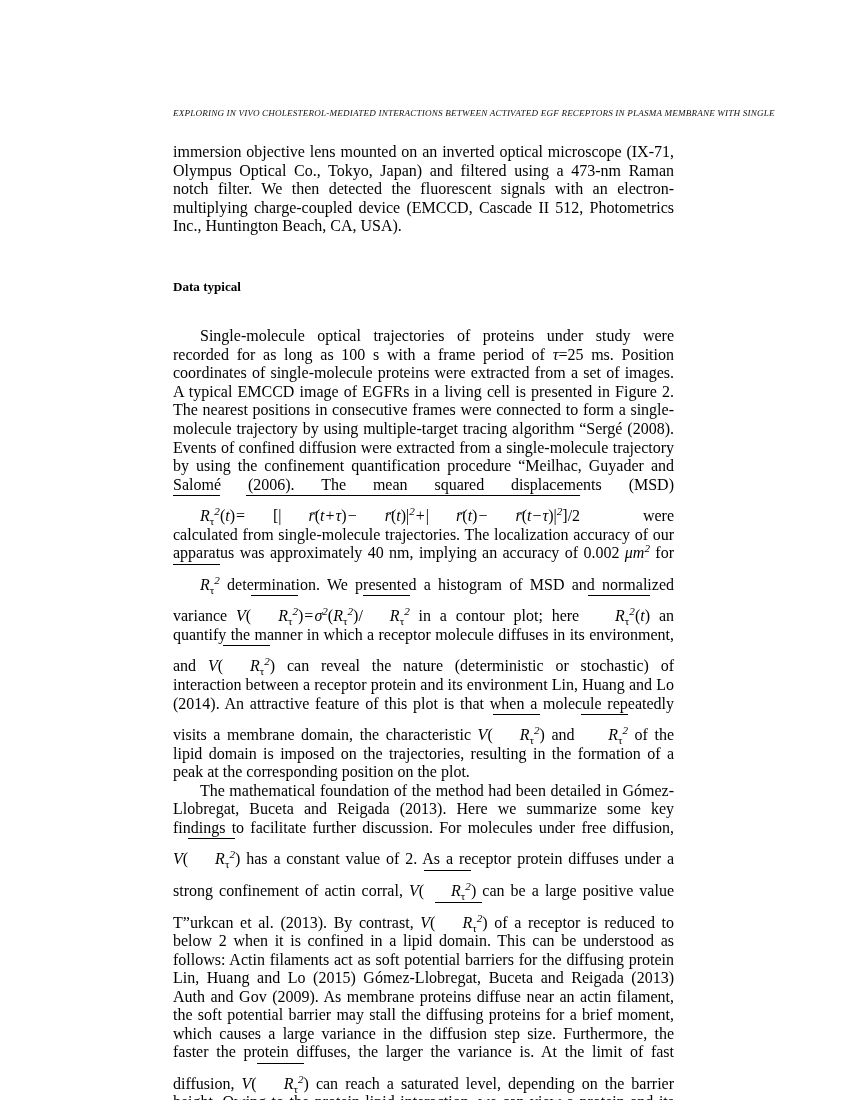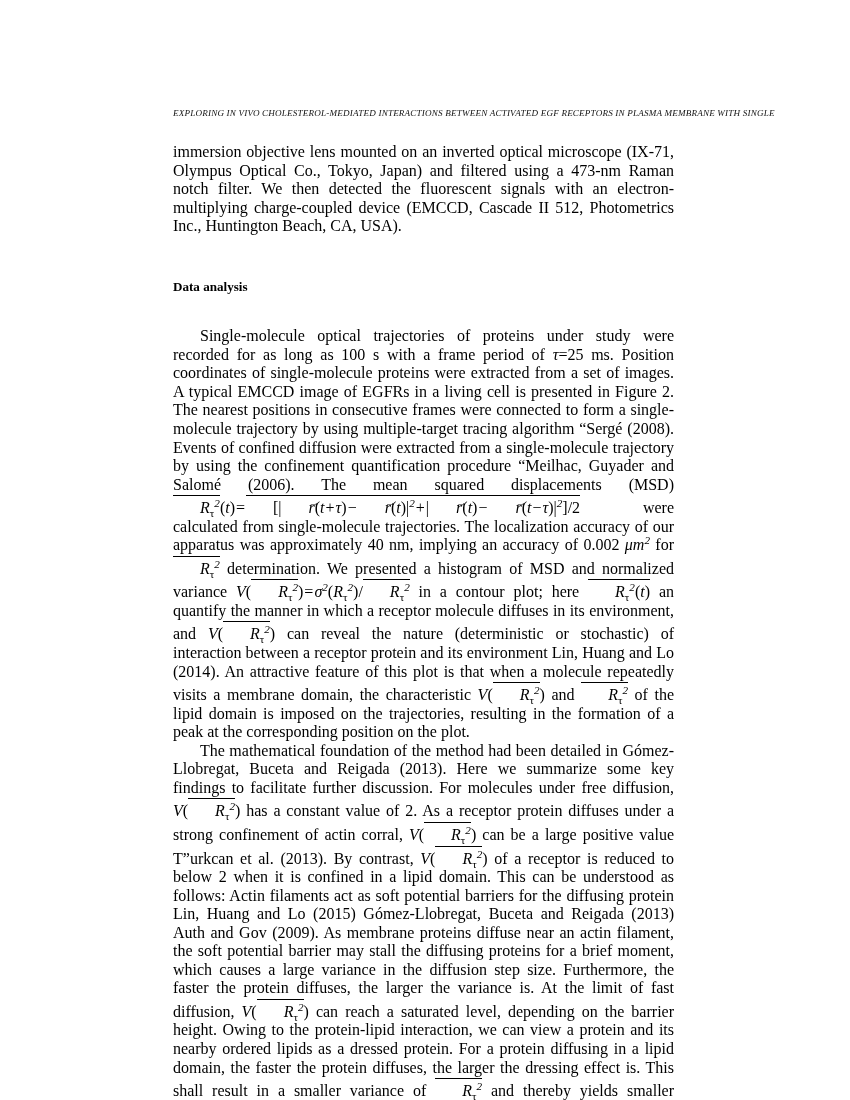--- a/index.html
+++ b/index.html
@@ -74,21 +74,21 @@
   
   .math {
     font-family: "Liberation Serif", "DejaVu Serif", serif;
     font-style: italic;
     white-space: nowrap;
   }
   .math .up { font-style: normal; }
   .ovl {
     display: inline-block;
     border-top: 1px solid #000;
-    padding-top: 4px;
+    padding-top: 12px;
     line-height: 1.02;
     margin-top: 1px;
   }
   sup.m {
     font-size: 0.70em;
     vertical-align: super;
     line-height: 0;
     font-style: italic;
   }
   sub.m {
@@ -120,21 +120,21 @@
 <div class="page">
 
   <div class="running-header">EXPLORING IN VIVO CHOLESTEROL-MEDIATED INTERACTIONS BETWEEN ACTIVATED EGF RECEPTORS IN PLASMA MEMBRANE WITH SINGLE</div>
 
   <div class="column">
 
     <p class="body">immersion objective lens mounted on an inverted optical microscope (IX-71, Olympus Optical Co., Tokyo, Japan) and filtered using a 473-nm Raman notch filter. We then detected the fluorescent signals with an electron-multiplying charge-coupled device (EMCCD, Cascade II 512, Photometrics Inc., Huntington Beach, CA, USA).</p>
 
     <div class="gap-section-top"></div>
 
-    <h2 class="section">Data analysis</h2>
+    <h2 class="section">Data typical</h2>
 
     <div class="gap-section-bot"></div>
 
     <p class="body indent">
       <span>Single-molecule optical trajectories of proteins under study were recorded for as long as 100 s with a frame period of </span><span class="math"><span>τ</span></span><span>=25 ms. Position coordinates of single-molecule proteins were extracted from a set of images. A typical EMCCD image of EGFRs in a living cell is presented in Figure 2. The nearest positions in consecutive frames were connected to form a single-molecule trajectory by using multiple-target tracing algorithm “Sergé (2008). Events of confined diffusion were extracted from a single-molecule trajectory by using the confinement quantification procedure “Meilhac, Guyader and Salomé (2006). The mean squared displacements (MSD) </span><span class="math"><span class="ovl"><span>R</span><sub class="m">τ</sub><sup class="m">2</sup></span><span class="brk">(</span><span>t</span><span class="brk">)</span><span class="op">=</span><span class="ovl"><span class="brk">[</span><span class="brk">|</span><span class="vec"><span class="arrow">→</span><span>r</span></span><span class="brk">(</span><span>t</span><span class="op">+</span><span>τ</span><span class="brk">)</span><span class="op">−</span><span class="vec"><span class="arrow">→</span><span>r</span></span><span class="brk">(</span><span>t</span><span class="brk">)</span><span class="brk">|</span><sup class="m">2</sup><span class="op">+</span><span class="brk">|</span><span class="vec"><span class="arrow">→</span><span>r</span></span><span class="brk">(</span><span>t</span><span class="brk">)</span><span class="op">−</span><span class="vec"><span class="arrow">→</span><span>r</span></span><span class="brk">(</span><span>t</span><span class="op">−</span><span>τ</span><span class="brk">)</span><span class="brk">|</span><sup class="m">2</sup><span class="brk">]</span><span class="up">/2</span></span></span><span> were calculated from single-molecule trajectories. The localization accuracy of our apparatus was approximately 40 nm, implying an accuracy of 0.002 </span><span class="math"><span>μ</span><span>m</span><sup class="m">2</sup></span><span> for </span><span class="math"><span class="ovl"><span>R</span><sub class="m">τ</sub><sup class="m">2</sup></span></span><span> determination. We presented a histogram of MSD and normalized variance </span><span class="math"><span>V</span><span class="brk">(</span><span class="ovl"><span>R</span><sub class="m">τ</sub><sup class="m">2</sup></span><span class="brk">)</span><span class="op">=</span><span>σ</span><sup class="m">2</sup><span class="brk">(</span><span>R</span><sub class="m">τ</sub><sup class="m">2</sup><span class="brk">)</span><span class="brk">/</span><span class="ovl"><span>R</span><sub class="m">τ</sub><sup class="m">2</sup></span></span><span> in a contour plot; here </span><span class="math"><span class="ovl"><span>R</span><sub class="m">τ</sub><sup class="m">2</sup><span class="brk">(</span><span>t</span><span class="brk">)</span></span></span><span> an quantify the manner in which a receptor molecule diffuses in its environment, and </span><span class="math"><span>V</span><span class="brk">(</span><span class="ovl"><span>R</span><sub class="m">τ</sub><sup class="m">2</sup></span><span class="brk">)</span></span><span> can reveal the nature (deterministic or stochastic) of interaction between a receptor protein and its environment Lin, Huang and Lo (2014). An attractive feature of this plot is that when a molecule repeatedly visits a membrane domain, the characteristic </span><span class="math"><span>V</span><span class="brk">(</span><span class="ovl"><span>R</span><sub class="m">τ</sub><sup class="m">2</sup></span><span class="brk">)</span></span><span> and </span><span class="math"><span class="ovl"><span>R</span><sub class="m">τ</sub><sup class="m">2</sup></span></span><span> of the lipid domain is imposed on the trajectories, resulting in the formation of a peak at the corresponding position on the plot.</span>
     </p>
 
     <p class="body indent">
       <span>The mathematical foundation of the method had been detailed in Gómez-Llobregat, Buceta and Reigada (2013). Here we summarize some key findings to facilitate further discussion. For molecules under free diffusion, </span><span class="math"><span>V</span><span class="brk">(</span><span class="ovl"><span>R</span><sub class="m">τ</sub><sup class="m">2</sup></span><span class="brk">)</span></span><span> has a constant value of 2. As a receptor protein diffuses under a strong confinement of actin corral, </span><span class="math"><span>V</span><span class="brk">(</span><span class="ovl"><span>R</span><sub class="m">τ</sub><sup class="m">2</sup></span><span class="brk">)</span></span><span> can be a large positive value T”urkcan et al. (2013). By contrast, </span><span class="math"><span>V</span><span class="brk">(</span><span class="ovl"><span>R</span><sub class="m">τ</sub><sup class="m">2</sup></span><span class="brk">)</span></span><span> of a receptor is reduced to below 2 when it is confined in a lipid domain. This can be understood as follows: Actin filaments act as soft potential barriers for the diffusing protein Lin, Huang and Lo (2015) Gómez-Llobregat, Buceta and Reigada (2013) Auth and Gov (2009). As membrane proteins diffuse near an actin filament, the soft potential barrier may stall the diffusing proteins for a brief moment, which causes a large variance in the diffusion step size. Furthermore, the faster the protein diffuses, the larger the variance is. At the limit of fast diffusion, </span><span class="math"><span>V</span><span class="brk">(</span><span class="ovl"><span>R</span><sub class="m">τ</sub><sup class="m">2</sup></span><span class="brk">)</span></span><span> can reach a saturated level, depending on the barrier height. Owing to the protein-lipid interaction, we can view a protein and its nearby ordered lipids as a dressed protein. For a protein diffusing in a lipid domain, the faster the protein diffuses, the larger the dressing effect is. This shall result in a smaller variance of </span><span class="math"><span class="ovl"><span>R</span><sub class="m">τ</sub><sup class="m">2</sup></span></span><span> and thereby yields smaller </span><span class="math"><span>V</span><span class="brk">(</span><span class="ovl"><span>R</span><sub class="m">τ</sub><sup class="m">2</sup></span><span class="brk">)</span></span><span> for faster diffusing proteins.</span>
     </p>

